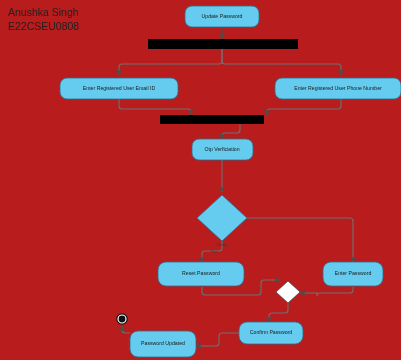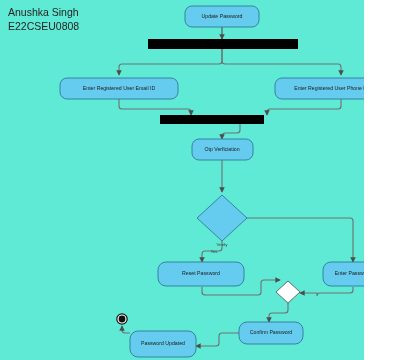--- a/index.html
+++ b/index.html
@@ -2,23 +2,23 @@
 <html><head>
 <meta charset="utf-8">
 <style>
   html, body {
     margin: 0;
     padding: 0;
     background: #ffffff;
   }
   #canvas {
     position: relative;
-    width: 364px;
+    width: 401px;
     height: 360px;
-    background: #5eead4;
+    background: #b91c1c;
     overflow: hidden;
     font-family: "Liberation Sans", sans-serif;
   }
   #diagram-svg {
     position: absolute;
     left: 0;
     top: 0;
   }
   .hdr-text {
     font-family: "Liberation Sans", sans-serif;

